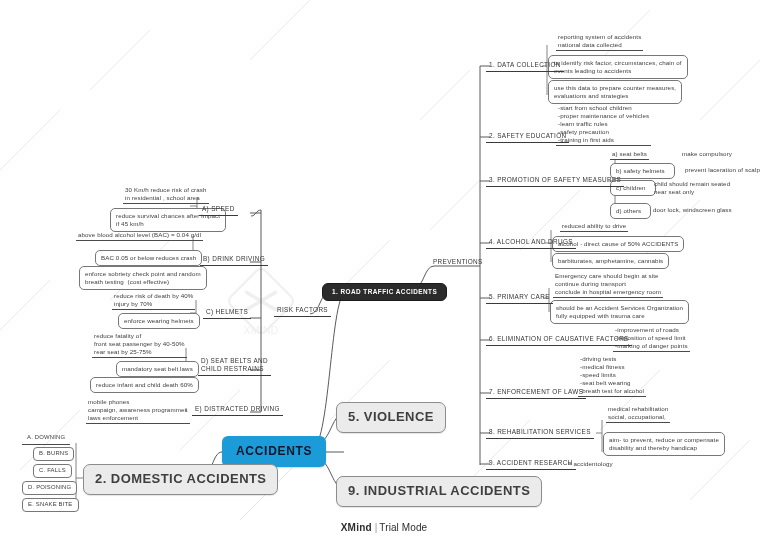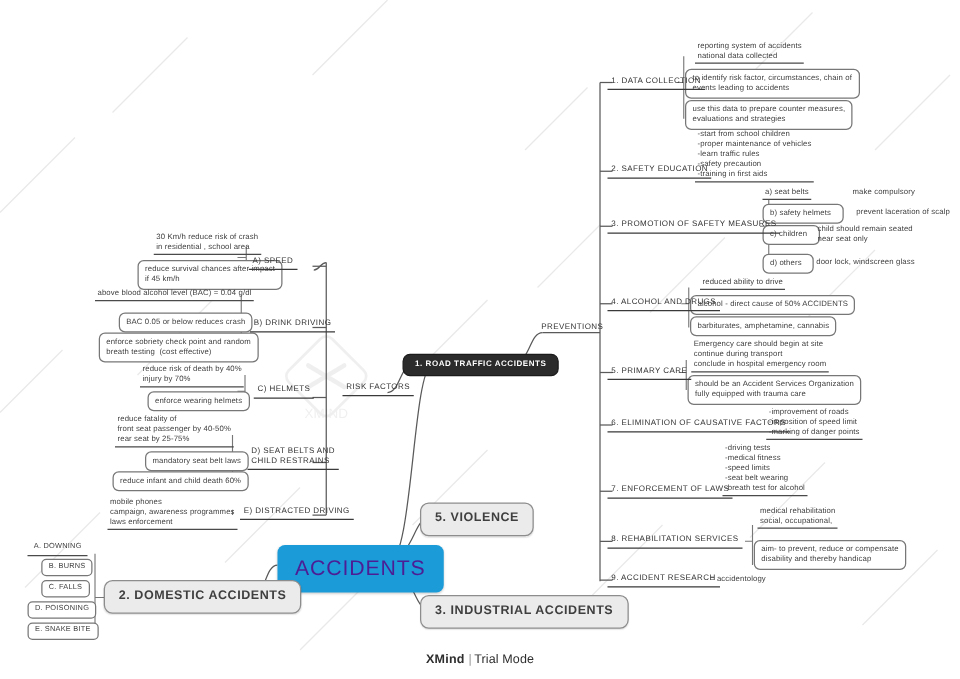--- a/index.html
+++ b/index.html
@@ -68,21 +68,21 @@
   .branch {
     font-size: 6.4px;
     letter-spacing: .35px;
     color: #333;
     padding: 0 3px 2px 3px;
     border-bottom: 1.1px solid #3a3a3a;
   }
   .branch.plain { border-bottom: none; }
   
   .pill {
-    font-size: 10px;
+    font-size: 13px;
     font-weight: bold;
     letter-spacing: .45px;
     color: #3f3f3f;
     background: #ebebeb;
     border: 1px solid #8d8d8d;
     border-radius: 7px;
     padding: 6px 11px;
     box-shadow: 0 1px 1px rgba(0,0,0,.10);
   }
   
@@ -91,24 +91,24 @@
     font-weight: 600;
     letter-spacing: .45px;
     color: #ffffff;
     background: #2b2b2b;
     border: 1px solid #1b1b1b;
     border-radius: 6px;
     padding: 4px 9px;
   }
   
   .center-node {
-    font-size: 17px;
-    font-weight: normal;
+    font-size: 12px;
+    font-weight: bold;
     letter-spacing: .7px;
-    color: #4c1d95;
+    color: #0f172a;
     background: var(--accent, #1B9BD8);
     border-radius: 6px;
     padding: 8px 14px;
     box-shadow: 0 1px 2px rgba(0,0,0,.18);
   }
   
   .minibox {
     font-size: 5.9px;
     letter-spacing: .2px;
     color: #3d3d3d;
@@ -281,21 +281,21 @@
   <div class="node branch" style="left:192px; top:405px;">E) DISTRACTED DRIVING</div>
 
   <div class="node branch" style="left:274px; top:306px;">RISK FACTORS</div>
 
   <div class="node pill-dark" style="left:322px; top:283px;">1. ROAD TRAFFIC ACCIDENTS</div>
 
   <div class="node center-node" style="left:222px; top:436px;">ACCIDENTS</div>
 
   <div class="node pill" style="left:83px; top:464px;text-align:right;">2. DOMESTIC ACCIDENTS</div>
 
-  <div class="node pill" style="left:336px; top:476px;">3. INDUSTRIAL ACCIDENTS</div>
+  <div class="node pill" style="left:336px; top:476px;">9. INDUSTRIAL ACCIDENTS</div>
 
 
   <div class="node pill" style="left:336px; top:402px;">5. VIOLENCE</div>
 
   <div class="node minibox" style="left:22px; top:432px;">A. DOWNING</div>
   <div class="node minibox framed" style="left:33px; top:447px;">B. BURNS</div>
   <div class="node minibox framed" style="left:33px; top:464px;">C. FALLS</div>
   <div class="node minibox framed" style="left:22px; top:481px;">D. POISONING</div>
   <div class="node minibox framed" style="left:22px; top:498px;">E. SNAKE BITE</div>
 

